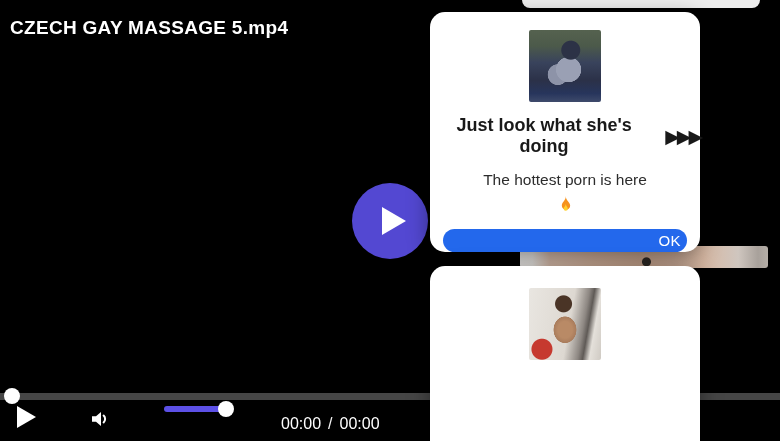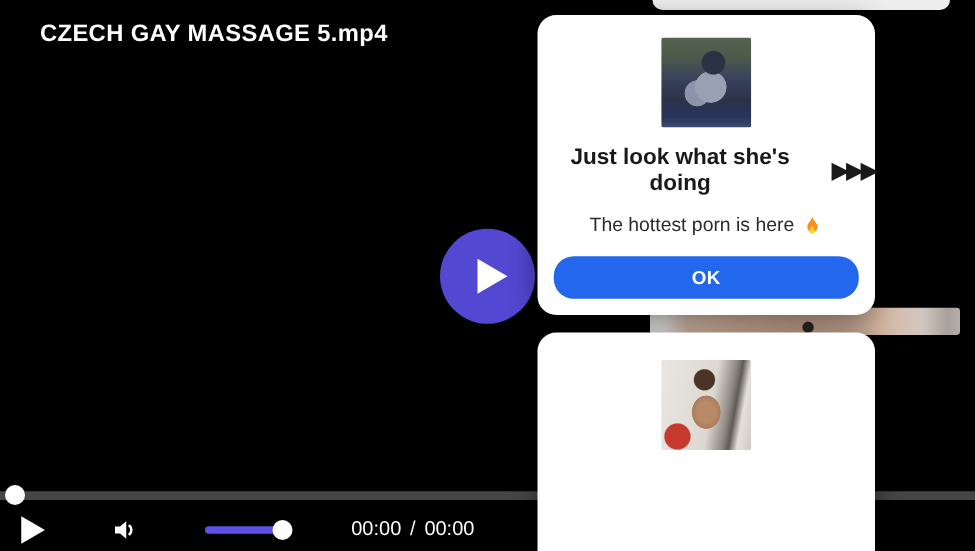--- a/index.html
+++ b/index.html
@@ -4,21 +4,21 @@
 <style>
   html,body{margin:0;padding:0;}
   body{
     width:780px;height:441px;overflow:hidden;position:relative;
     background:#000;
     font-family:"Liberation Sans","DejaVu Sans",sans-serif;
     -webkit-font-smoothing:antialiased;
   }
   
   .video-title{
-    position:absolute;left:32px;top:17px;
+    position:absolute;left:10px;top:17px;
     color:#fff;font-size:19px;font-weight:700;letter-spacing:.3px;
     text-shadow:1px 1px 2px rgba(0,0,0,.8);
     z-index:1;
   }
   .big-play{
     position:absolute;left:352px;top:183px;width:76px;height:76px;
     border-radius:50%;background:#5348d2;border:none;cursor:pointer;
     display:flex;align-items:center;justify-content:center;z-index:1;
   }
   .big-play .tri{
@@ -30,21 +30,21 @@
   .progress{
     position:absolute;left:0;top:393px;width:780px;height:7px;
     background:#464646;z-index:1;cursor:pointer;
   }
   .progress-thumb{
     position:absolute;left:4px;top:-5px;width:16px;height:16px;
     border-radius:50%;background:#fff;
   }
   .controls-row{
     position:absolute;left:0;top:406px;width:430px;height:35px;
-    display:flex;align-items:center;z-index:1;gap:37px;
+    display:flex;z-index:1;gap:37px;
   }
   .ctl-play{
     background:none;border:none;cursor:pointer;margin-left:17px;
     width:0;height:0;padding:0;
     border-left:19px solid #fff;
     border-top:11px solid transparent;
     border-bottom:11px solid transparent;
   }
   .ctl-volume{
     background:none;border:none;cursor:pointer;margin-left:14px;
@@ -105,26 +105,26 @@
   .popup h2{
     margin:13px 0 0;font-size:18px;font-weight:700;color:#191919;
     display:flex;align-items:center;justify-content:center;
   }
   .popup .arrows{
     font-family:"DejaVu Sans",sans-serif;font-size:19px;letter-spacing:-3px;
     margin-left:7px;line-height:1;
   }
   .popup .body-text{
     margin-top:14px;font-size:15.5px;color:#2c2c2c;
-    display:flex;align-items:center;justify-content:center;gap:6px;
+    display:flex;align-items:center;justify-content:center;gap:6px;flex-direction:column;
   }
   .ok-btn{
     margin-top:15px;width:244px;height:34px;border:none;border-radius:16px;
-    background:#2368ec;color:#fff;font-size:15px;font-weight:700;
-    letter-spacing:.4px;cursor:pointer;font-family:inherit;
+    background:#2368ec;color:#fff;font-size:15px;font-weight:400;
+    letter-spacing:.4px;cursor:pointer;font-family:inherit;text-align:right;
   }
 </style>
 </head>
 <body>
 
 <div class="video-title">CZECH GAY MASSAGE 5.mp4</div>
 
 <button class="big-play">
   <span class="tri"></span>
 </button>

